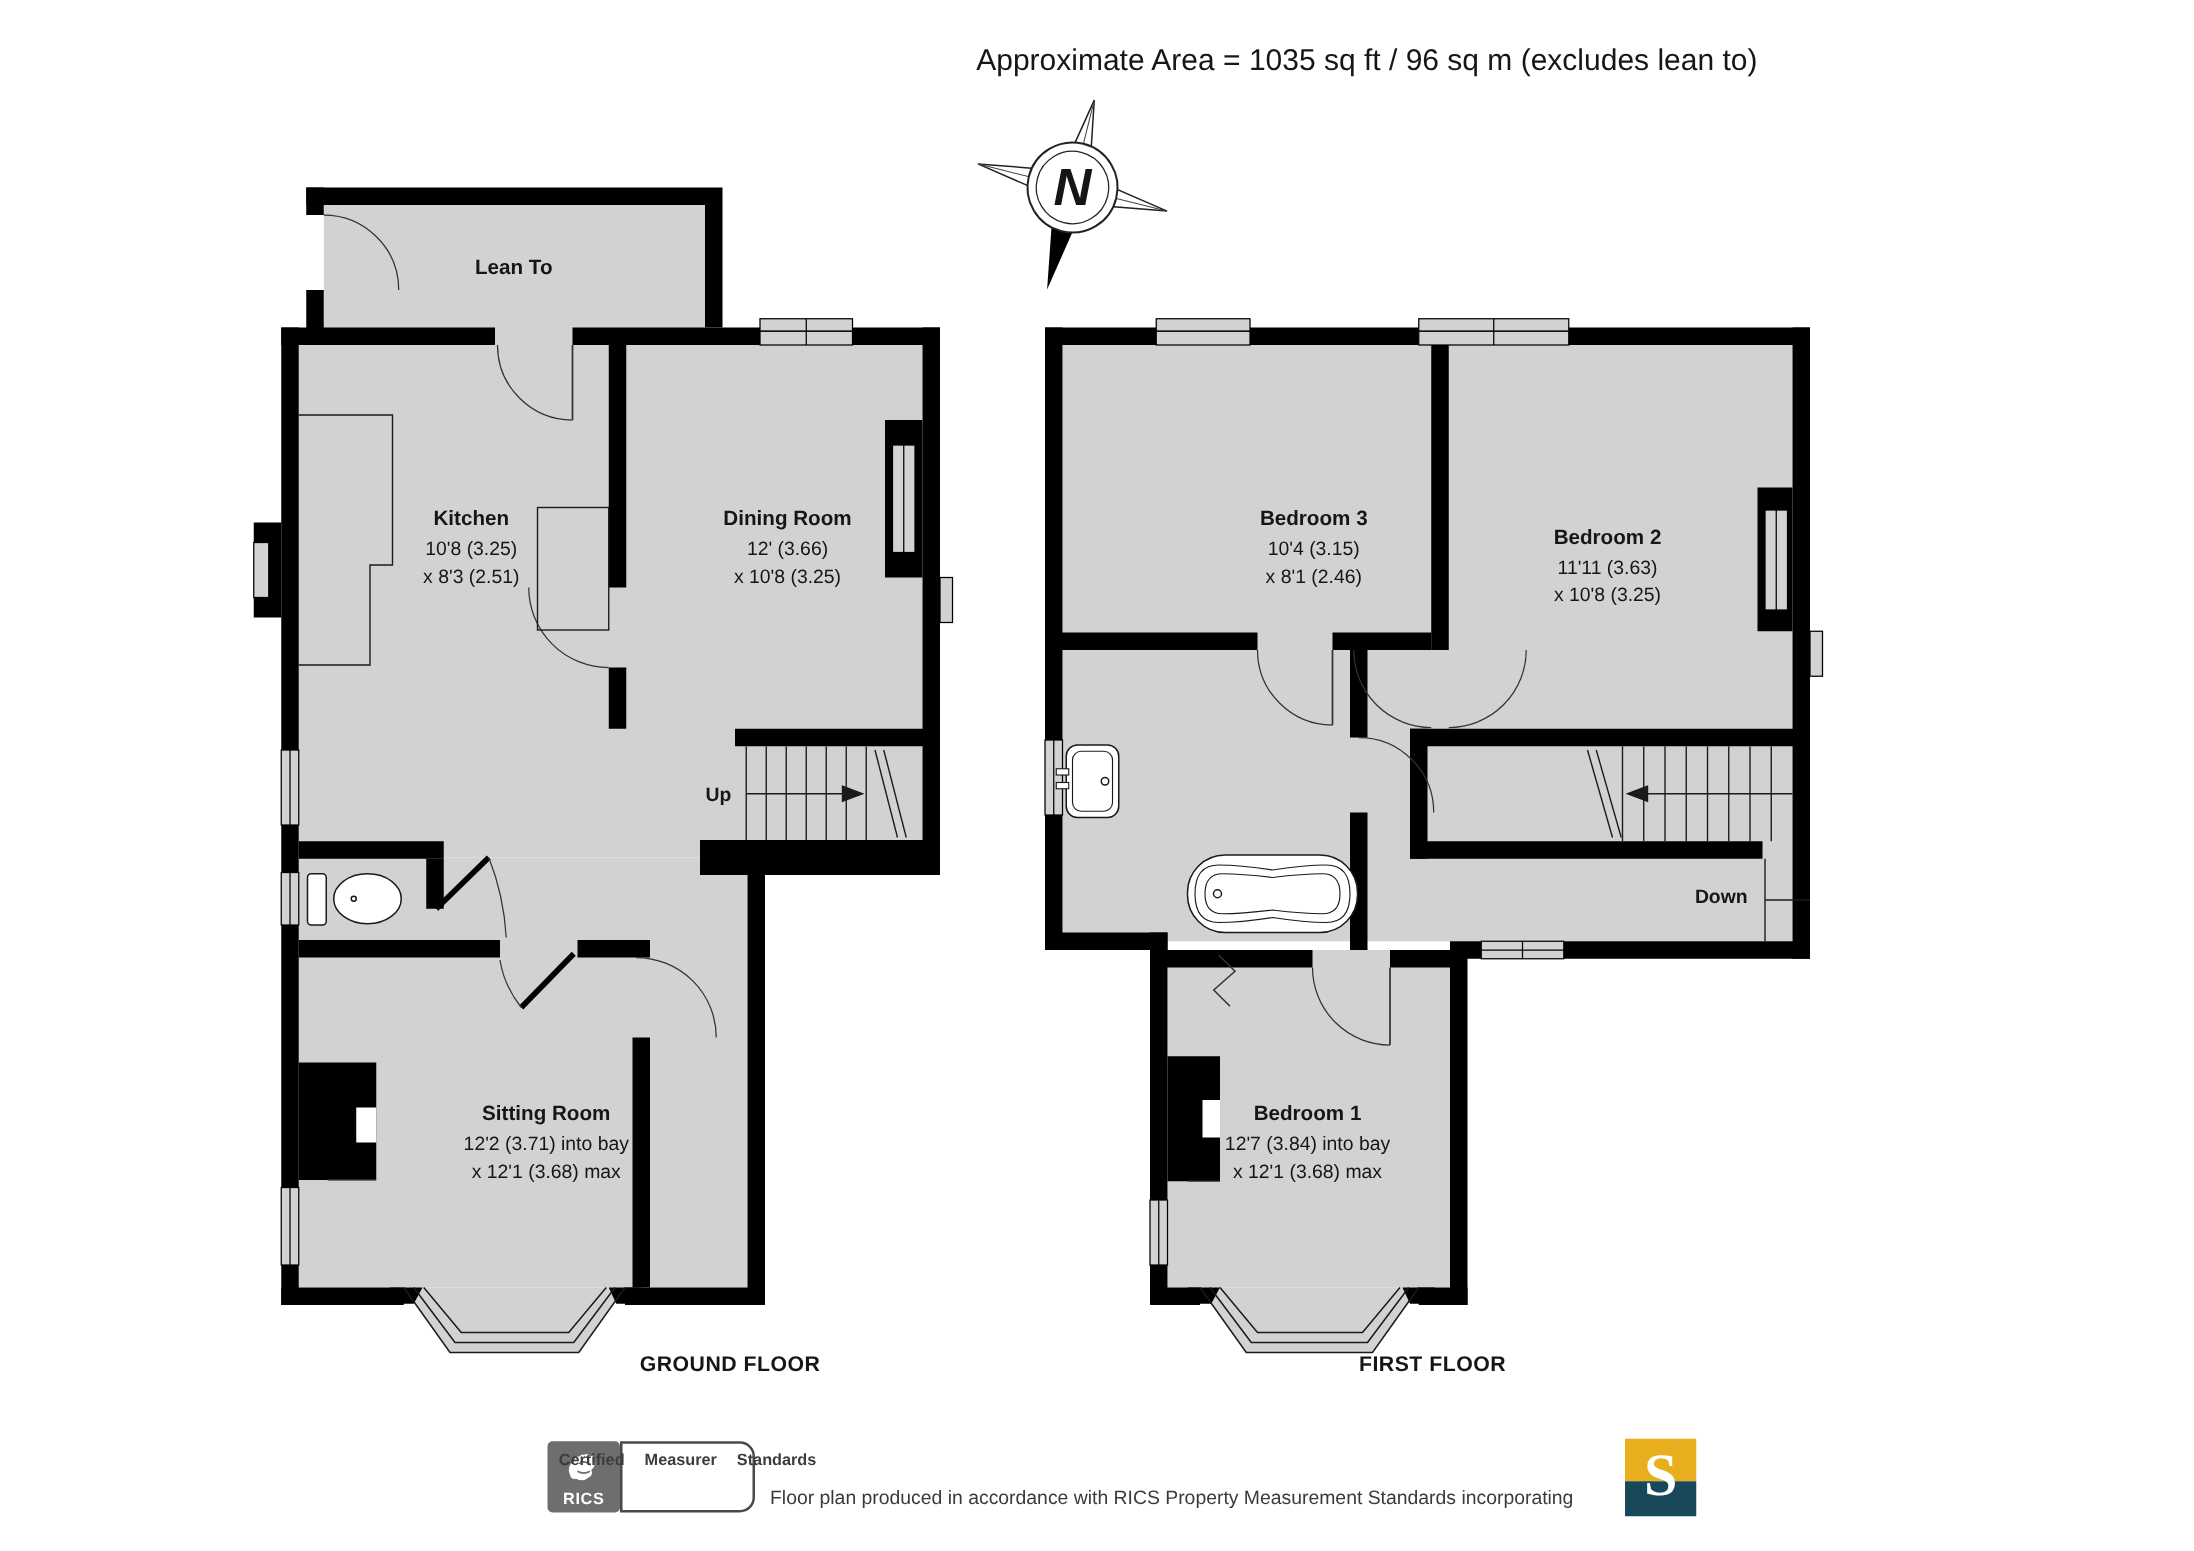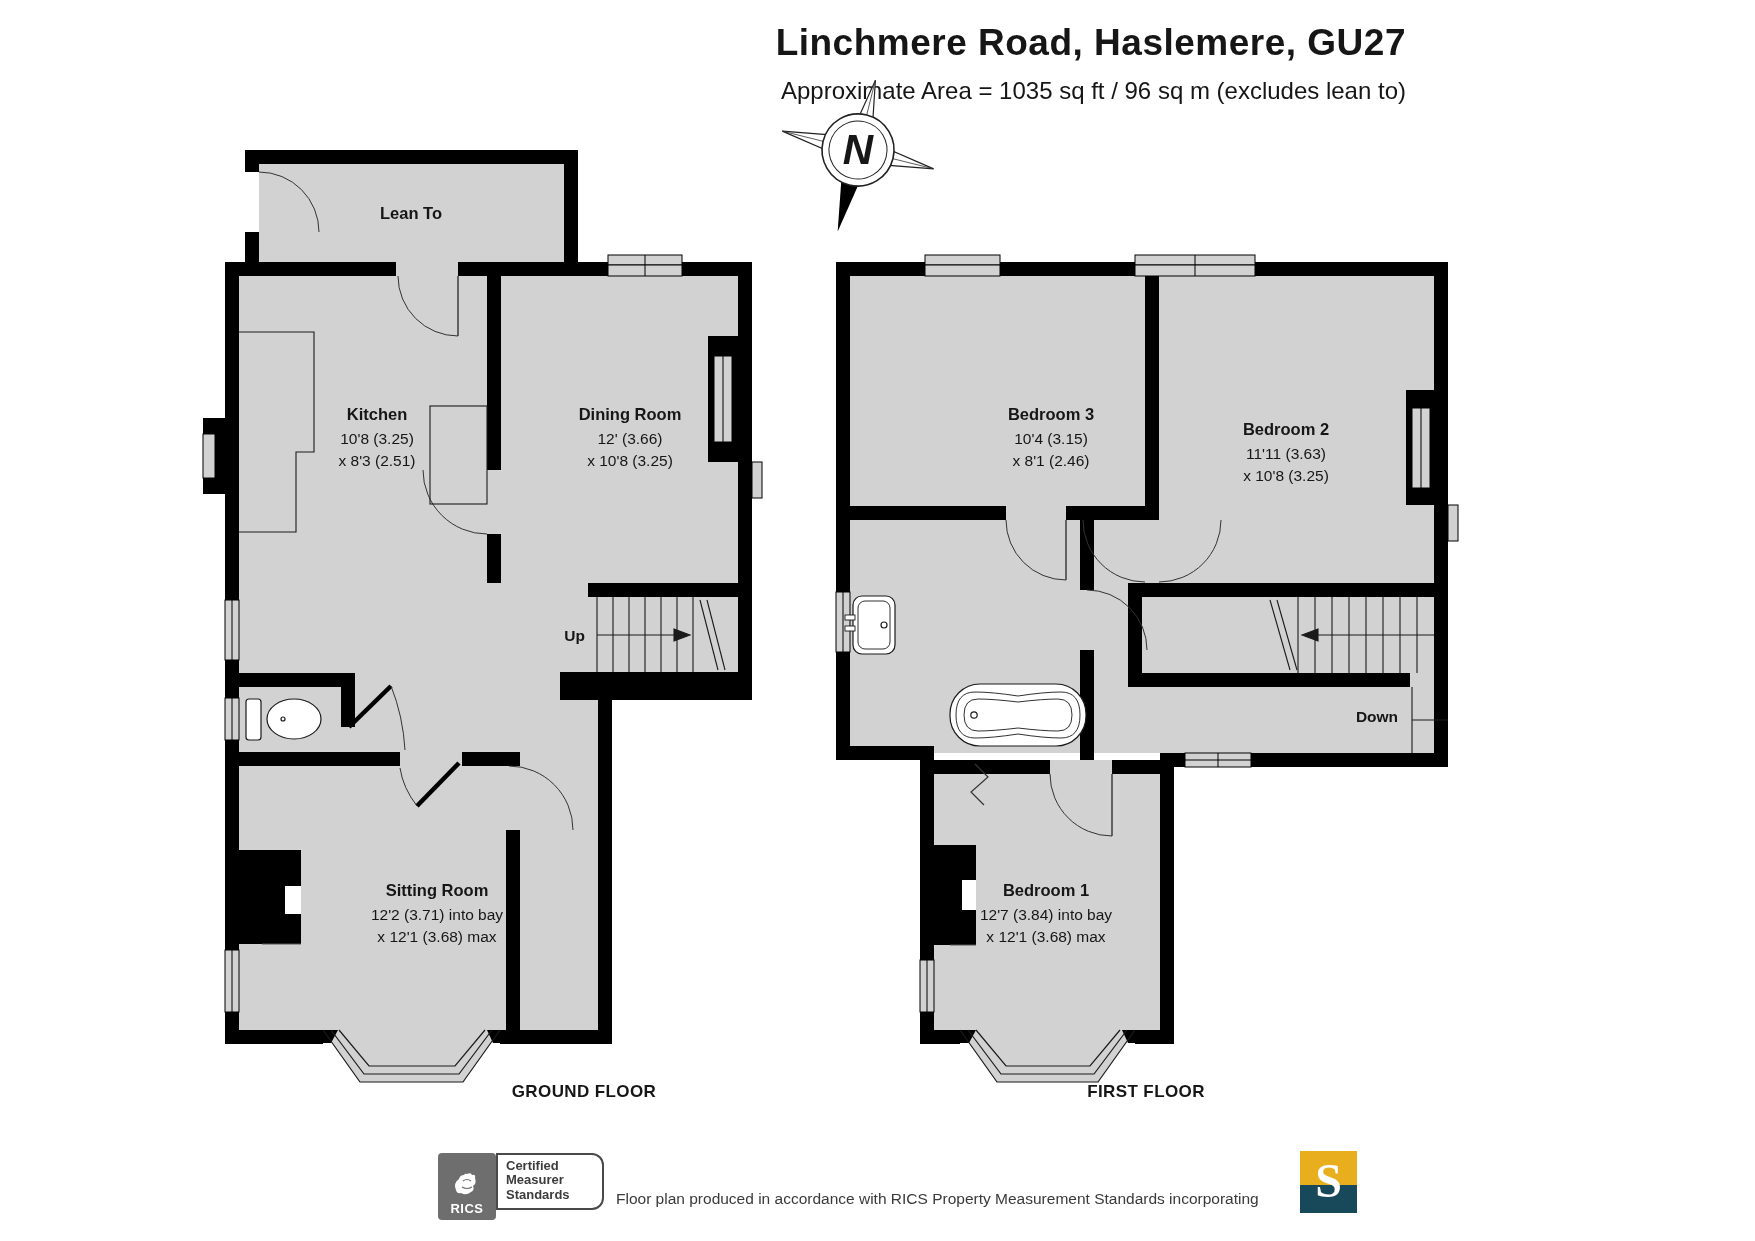--- a/index.html
+++ b/index.html
@@ -8,45 +8,44 @@
   .header{position:absolute;top:22px;right:349px;text-align:right;}
   .header .title{font-size:37px;font-weight:bold;letter-spacing:.5px;}
   .header .area{font-size:24px;margin-top:13px;}
   .header .note{font-size:15.5px;margin-top:9px;}
   svg text{font-family:"Liberation Sans",sans-serif;fill:#161616;}
   .room-name{font-size:16.5px;font-weight:bold;}
   .room-dim{font-size:15.5px;}
   .floor-caption{font-size:17px;font-weight:bold;letter-spacing:.4px;}
   .stair-label{font-size:15.5px;font-weight:bold;}
   
-  .rics-badge{position:absolute;left:438px;top:1153px;width:58px;height:67px;
+  .rics-badge{position:absolute;left:438px;top:1153px;width:58px;height:57px;
       background:#6e6e6e;border-radius:4px;display:flex;flex-direction:column;
       align-items:center;justify-content:flex-end;}
   .rics-badge .rics-word{color:#fff;font-weight:bold;font-size:13px;letter-spacing:.5px;
       margin-bottom:4px;}
   .cert-box{position:absolute;left:496px;top:1153px;width:88px;height:41px;
       border:2px solid #4a4a4a;border-radius:0 12px 12px 0;background:#fff;
-      padding:6px 8px;display:flex;flex-direction:column;justify-content:flex-end;}
+      padding:6px 8px;display:flex;justify-content:center;gap:16px;}
   .cert-box div{font-size:13px;font-weight:bold;color:#3c3c3c;line-height:14.5px;}
   .footer-text{position:absolute;left:616px;top:1153px;width:700px;
       font-size:15.5px;line-height:18.5px;color:#3a3a3a;white-space:pre-wrap;}
   .s-logo{position:absolute;left:1300px;top:1151px;width:57px;height:62px;}
   .s-logo .band-top{position:absolute;left:0;top:0;width:100%;height:34px;}
   .s-logo .band-bottom{position:absolute;left:0;top:34px;width:100%;height:28px;}
   .s-logo .s-letter{position:absolute;left:0;top:-2px;width:100%;height:100%;
       display:flex;align-items:center;justify-content:center;color:#fff;
       font-family:"Liberation Serif",serif;font-weight:bold;font-size:48px;}
 </style>
 </head>
 <body>
 
 <div class="canvas">
 
   <div class="header">
-    <div class="title">Linchmere Road, Haslemere, GU27</div>
     <div class="area">Approximate Area = 1035 sq ft / 96 sq m (excludes lean to)</div>
   </div>
 
   <svg width="1755" height="1241" viewBox="0 0 1755 1241" style="position:absolute;left:0;top:0;">
 
     <g transform="translate(858,150) rotate(14)">
       <path d="M 0 -72 L 12 -6 L -12 -6 Z" fill="#fff" stroke="#222" stroke-width="1.2"></path>
       <path d="M 78 0 L 6 -12 L 6 12 Z" fill="#fff" stroke="#222" stroke-width="1.2"></path>
       <path d="M -78 0 L -6 -12 L -6 12 Z" fill="#fff" stroke="#222" stroke-width="1.2"></path>
       <line x1="0" y1="-70" x2="0" y2="-8" stroke="#444" stroke-width="0.8"></line>

